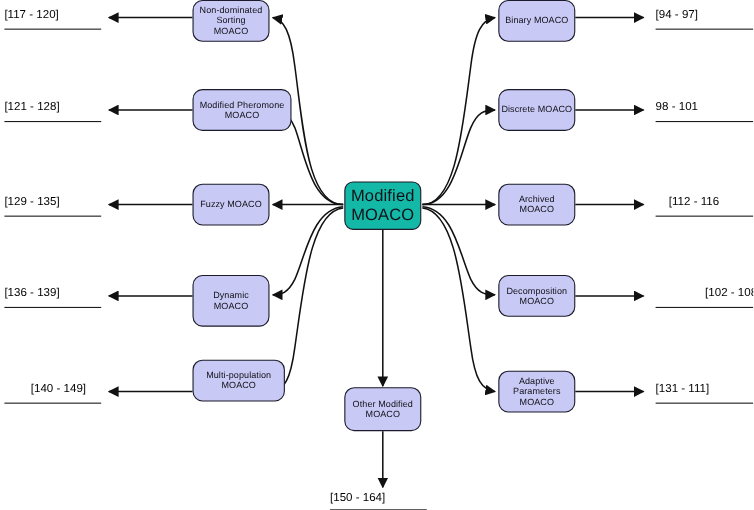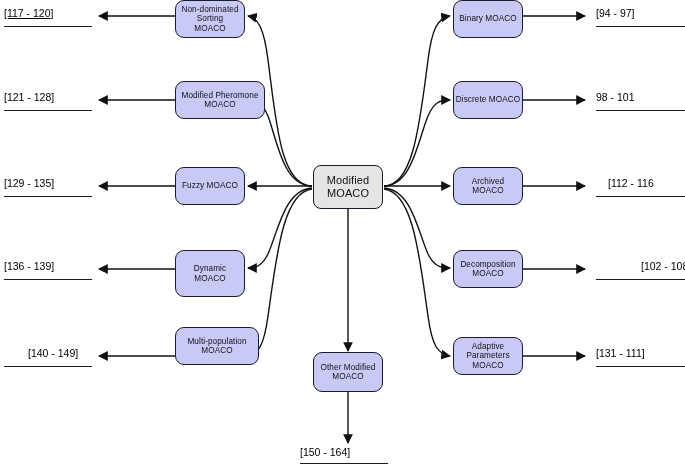--- a/index.html
+++ b/index.html
@@ -36,22 +36,22 @@
     justify-content: center;
     text-align: center;
     line-height: 1.15;
     font-size: 8.2px;
     letter-spacing: 0.01em;
     white-space: pre-line;
     padding: 18px 1px;
     z-index: 3;
   }
   .node.central {
-    background: #e5e5e5;
-    font-size: 11px;
+    background: #14b8a6;
+    font-size: 15px;
     border-width: 1.8px;
     border-radius: 8px;
   }
   .ref-label {
     position: absolute;
     font-size: 10.5px;
     color: #000000;
     white-space: nowrap;
     z-index: 3;
   }
@@ -121,21 +121,21 @@
   <div class="node" style="left:453px; top:81px; width:70px; height:38px;">Discrete MOACO</div>
   <div class="node" style="left:453px; top:167px; width:70px; height:38px;">Archived MOACO</div>
   <div class="node" style="left:453px; top:250px; width:70px; height:38px;">Decomposition
 MOACO</div>
   <div class="node" style="left:453px; top:337px; width:70px; height:38px;">Adaptive Parameters
 MOACO</div>
 
   <div class="node" style="left:313px; top:352px; width:70px; height:40px;">Other Modified
 MOACO</div>
 
-  <div class="ref-label" style="left:4px; top:7px;text-decoration:underline;">[117 - 120]</div>
+  <div class="ref-label" style="left:4px; top:7px;">[117 - 120]</div>
   <div class="ref-rule" style="left:4px; top:26px; width:88px;"></div>
 
   <div class="ref-label" style="left:4px; top:91px;">[121 - 128]</div>
   <div class="ref-rule" style="left:4px; top:110px; width:88px;"></div>
 
   <div class="ref-label" style="left:4px; top:177px;">[129 - 135]</div>
   <div class="ref-rule" style="left:4px; top:196px; width:88px;"></div>
 
   <div class="ref-label" style="left:4px; top:260px;">[136 - 139]</div>
   <div class="ref-rule" style="left:4px; top:279px; width:88px;"></div>

